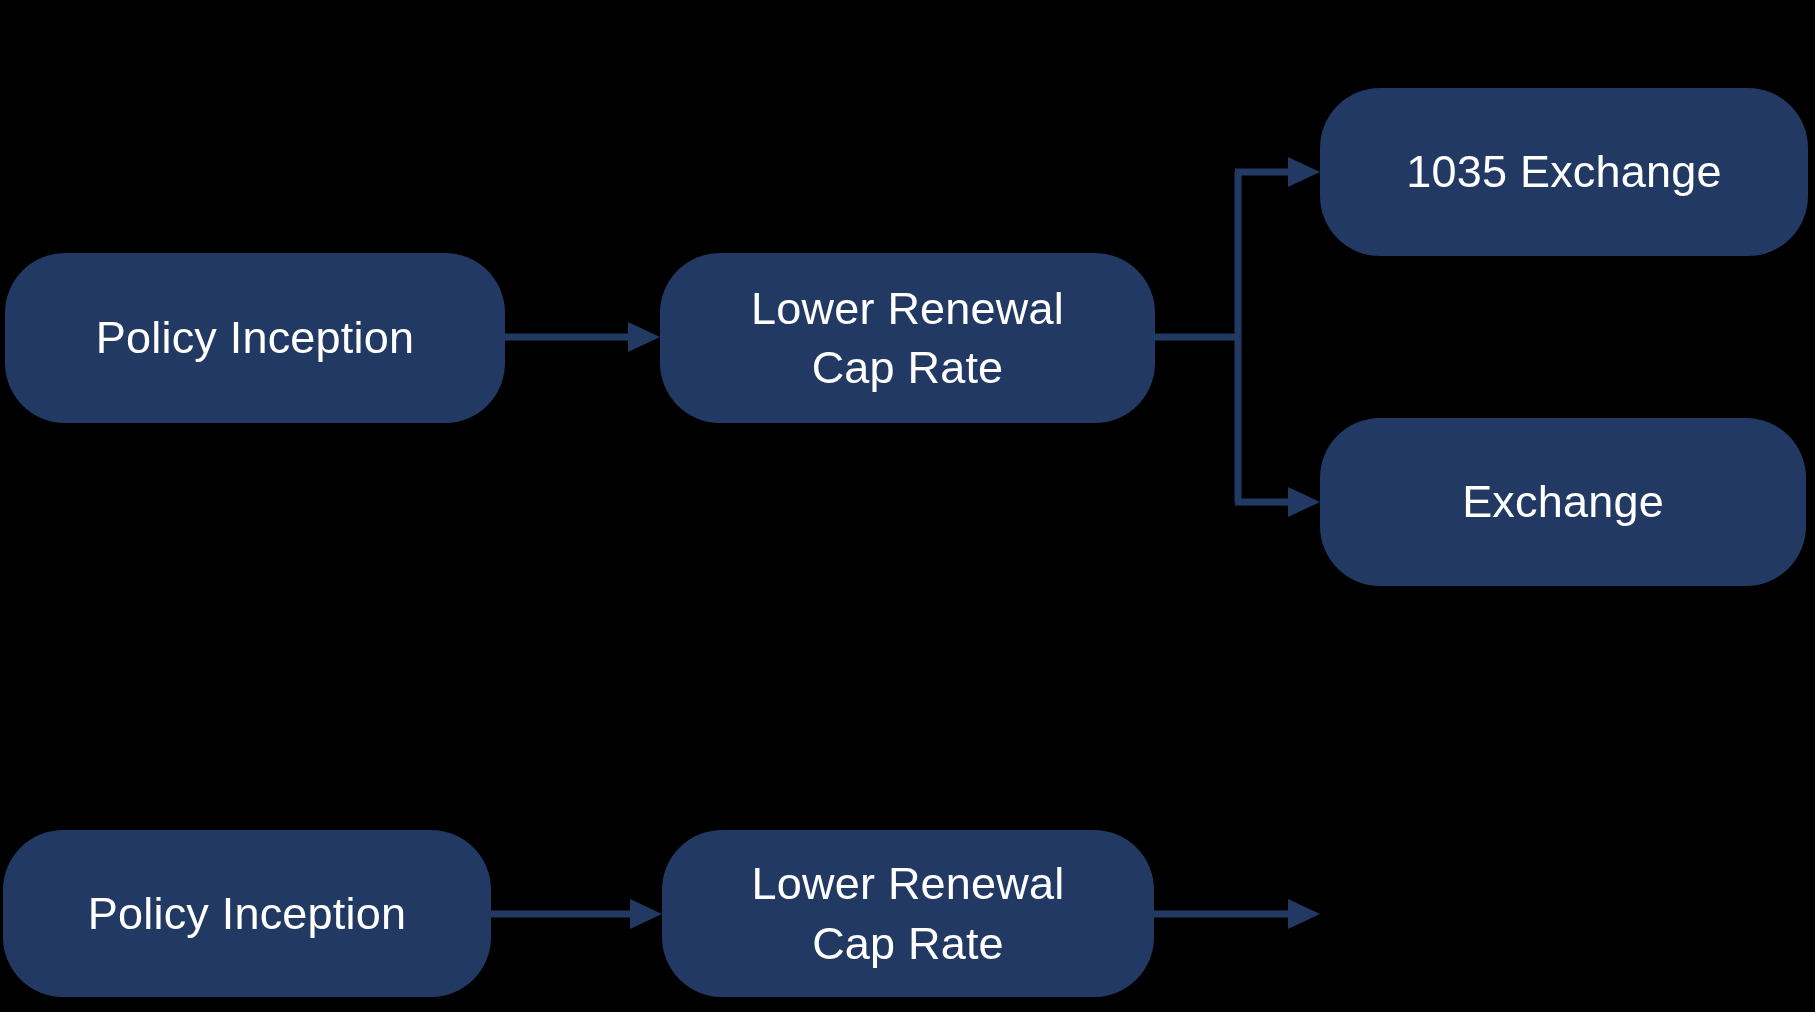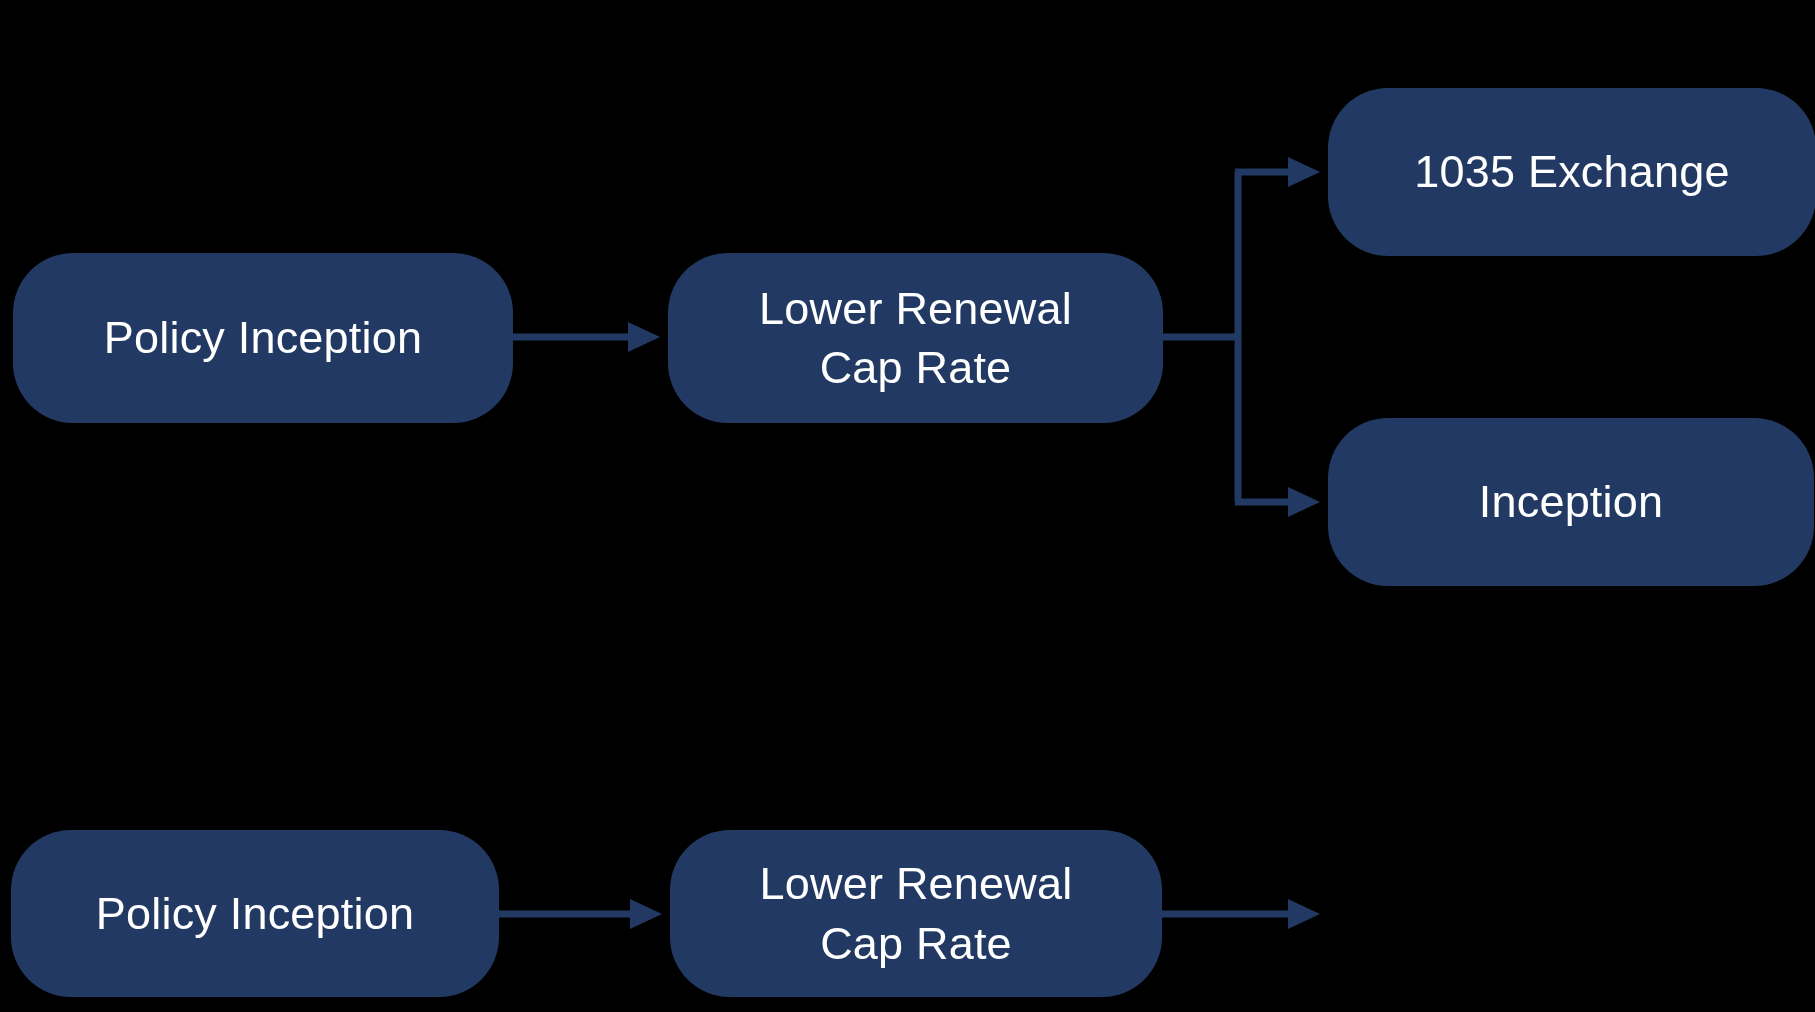--- a/index.html
+++ b/index.html
@@ -17,21 +17,20 @@
     border-radius: 60px;
     color: #ffffff;
     display: flex;
     flex-direction: column;
     align-items: center;
     justify-content: center;
     text-align: center;
     font-size: 45px;
     line-height: 1.32;
     letter-spacing: 0.2px;
-    margin-left: 8px;
   }
   .node span { display: block; white-space: nowrap; }
 
   
   #node-a1 { left: 5px;    top: 253px; width: 500px; height: 170px; }
   #node-a2 { left: 660px;  top: 253px; width: 495px; height: 170px; }
   #node-a3 { left: 1320px; top: 88px;  width: 488px; height: 168px; }
   #node-a4 { left: 1320px; top: 418px; width: 486px; height: 168px; }
 
   
@@ -85,21 +84,21 @@
   <div class="node" id="node-a2">
     <span>Lower Renewal</span>
     <span>Cap Rate</span>
   </div>
 
   <div class="node" id="node-a3">
     <span>1035 Exchange</span>
   </div>
 
   <div class="node" id="node-a4">
-    <span>Inception</span>
+    <span>Exchange</span>
   </div>
 
   <div class="node" id="node-b1">
     <span>Policy Inception</span>
   </div>
 
   <div class="node" id="node-b2">
     <span>Lower Renewal</span>
     <span>Cap Rate</span>
   </div>

